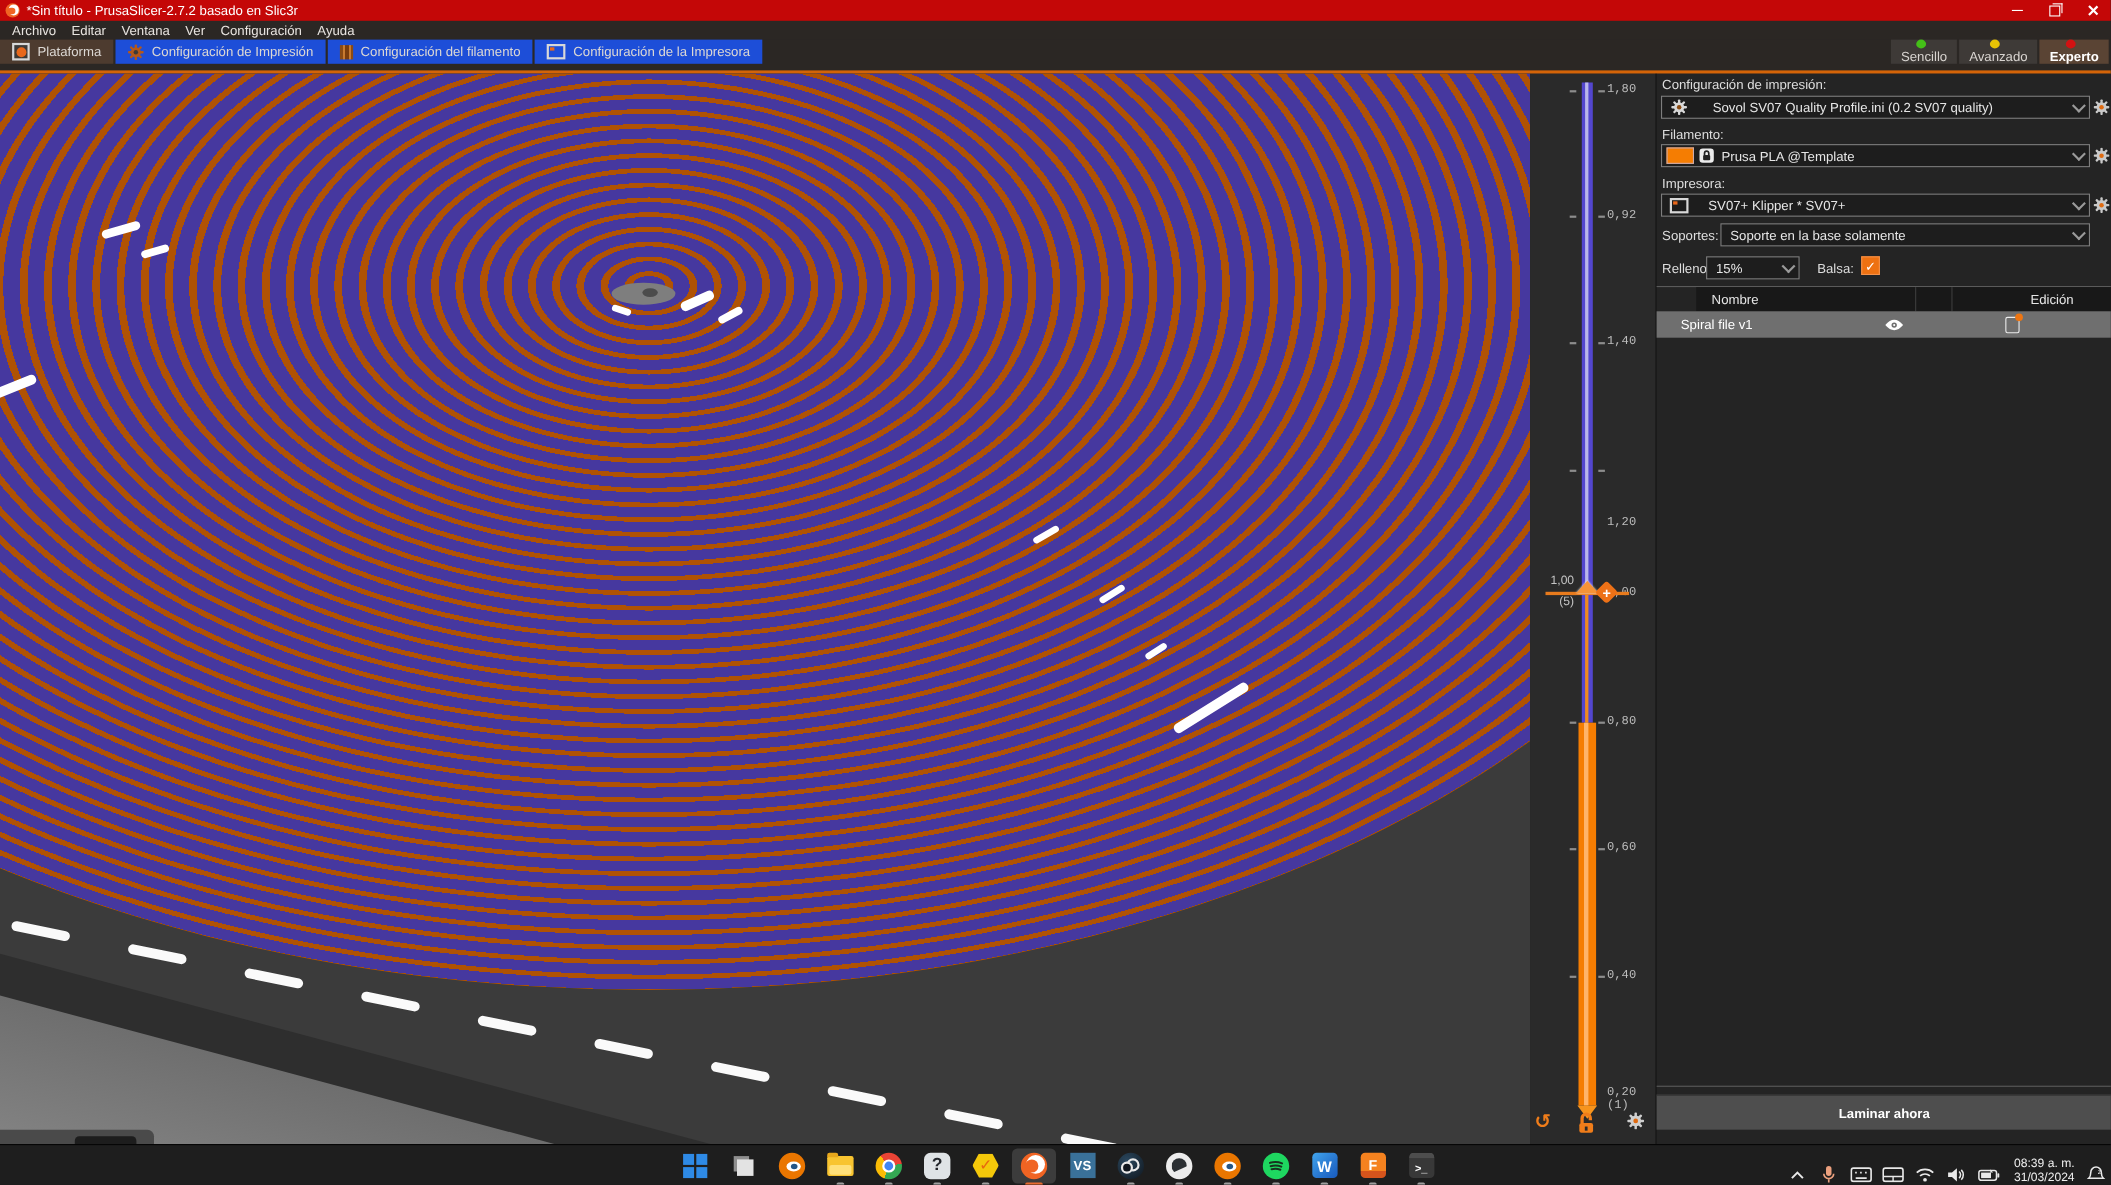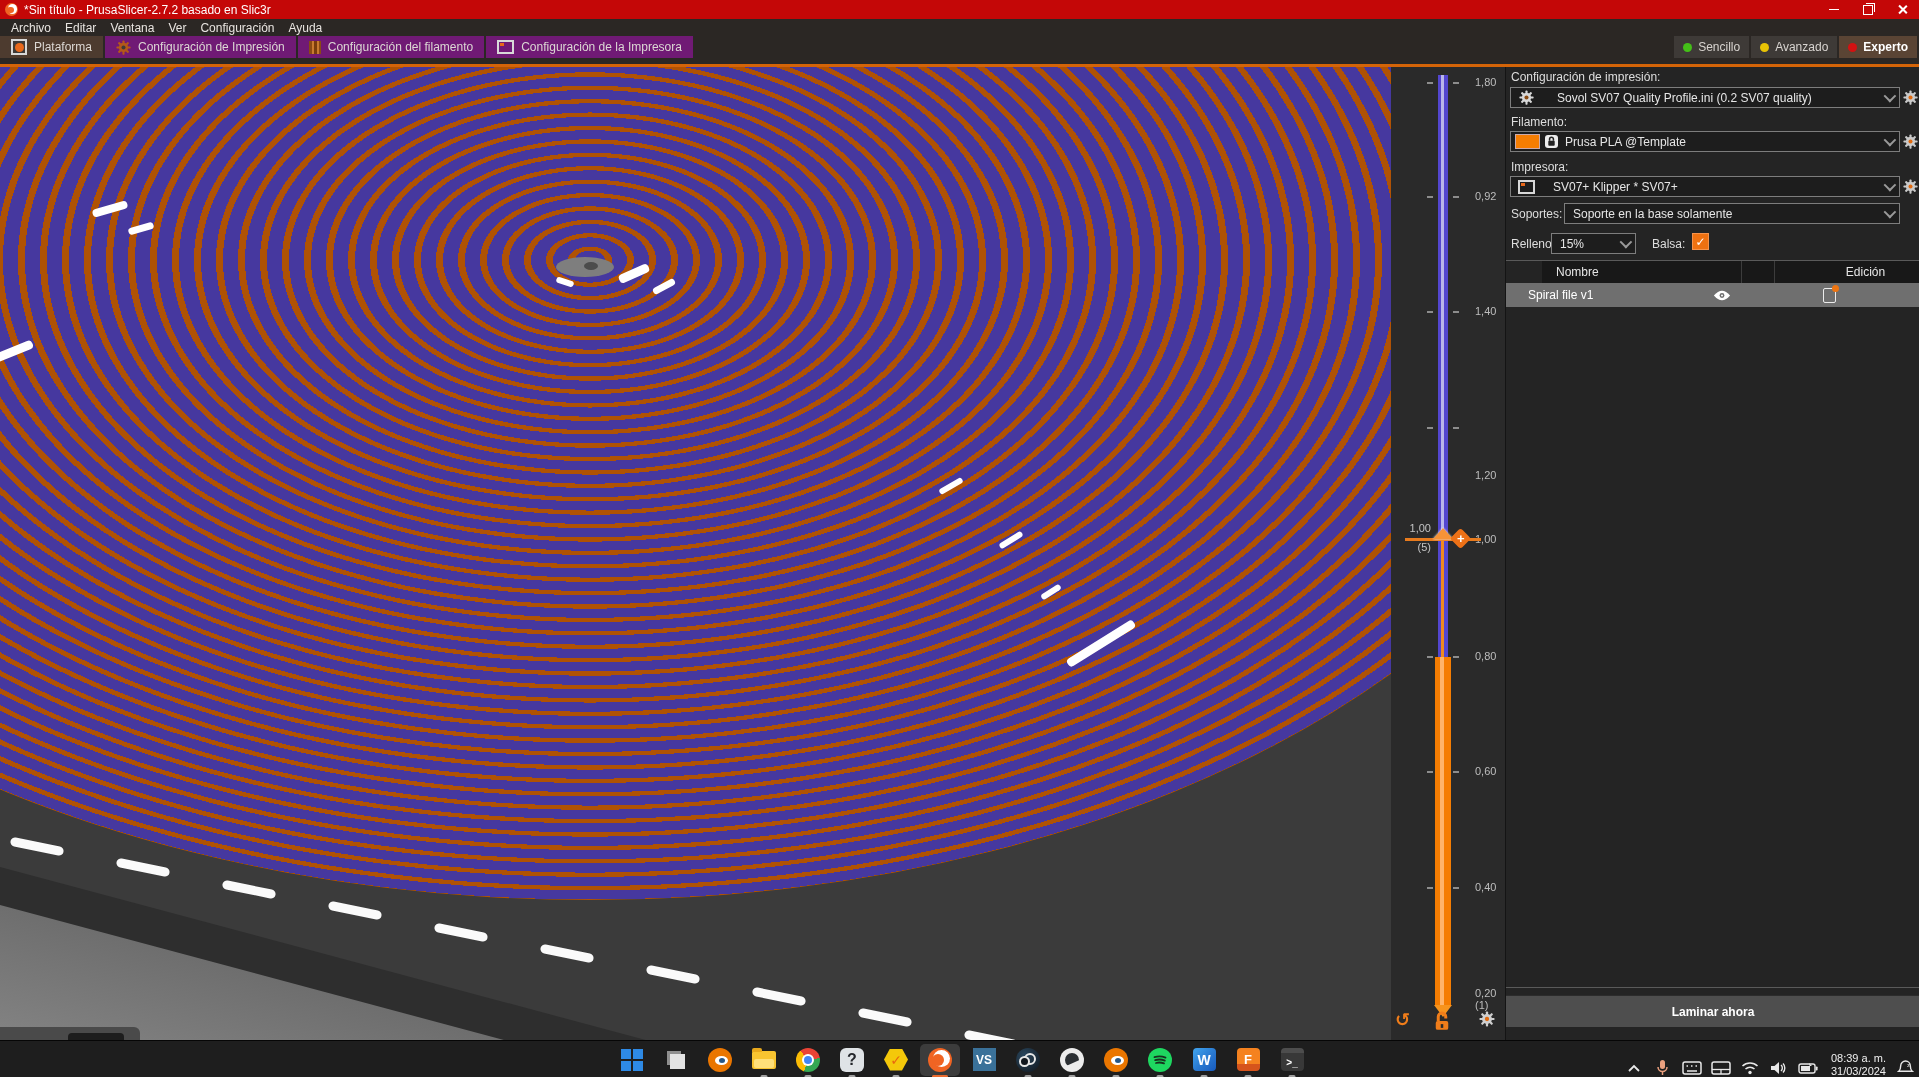--- a/index.html
+++ b/index.html
@@ -23,33 +23,33 @@
   .xline::before{transform:rotate(45deg);} .xline::after{transform:rotate(-45deg);}
 
   
   .menubar{position:absolute;left:0;top:19px;width:100%;height:17px;background:#2b2724;
            display:flex;align-items:center;color:#e8e4e0;font-size:12px;padding-left:4px;box-sizing:border-box;}
   .menu-item{padding:0 7px;cursor:default;}
 
   
   .tabbar{position:absolute;left:0;top:36px;width:100%;height:28px;background:#2b2724;
           border-bottom:3px solid #d46408;display:flex;align-items:flex-start;box-sizing:content-box;gap:23px;}
-  .tab{height:22px;display:flex;align-items:center;background:#701a75;color:#dcd8d4;font-size:12px;
+  .tab{height:22px;display:flex;align-items:center;background:#1d4ed8;color:#dcd8d4;font-size:12px;
        padding:0 11px;margin-right:2px;}
   .tab.sel{background:#4d3b2f;}
   .ticon{margin-right:7px;display:inline-block;}
   .t0{width:12px;height:12px;border:2px solid #d8d8d8;background:#3e3a37;position:relative;}
   .t0::after{content:'';position:absolute;inset:1.5px;background:#e8681c;border-radius:50%;}
   .t1{width:15px;height:15px;color:#b4581a;}
   .t2{width:12px;height:13px;background:linear-gradient(90deg,#8a4a14 0 3px,#c87a30 3px 5px,#7a3c0c 5px 8px,#c87a30 8px 10px,#8a4a14 10px 12px);}
   .t3{width:13px;height:10px;border:2px solid #d8d8d8;position:relative;}
   .t3::after{content:'';position:absolute;left:1px;top:1px;width:4px;height:3px;background:#e8681c;}
   .modes{margin-left:auto;display:flex;margin-right:2px;}
   .mode{height:22px;display:flex;align-items:center;background:#3e3a37;color:#d8d4d0;font-size:12px;
-        padding:0 9px;margin-left:2px;}
+        padding:0 9px;margin-left:2px;flex-direction:column;}
   .mode.sel{background:#5a4434;color:#fff;font-weight:bold;}
   .mode .dot{width:9px;height:9px;border-radius:50%;margin-right:6px;}
 
   
   .viewport{position:absolute;left:0;top:67px;width:1391px;height:973px;background:#3b3b3b;overflow:hidden;}
   .disc{position:absolute;left:-460px;top:-447px;width:2100px;height:1280px;border-radius:50%;
         background:repeating-radial-gradient(closest-side,#46389f 0 15px,#b05204 15px 22px);}
   .chamfer{position:absolute;left:0;top:800px;width:2400px;height:40px;background:#2e2e2e;
            transform-origin:0 0;transform:rotate(15deg);}
   .tablebg{position:absolute;left:0;top:838px;width:2400px;height:900px;
@@ -66,21 +66,21 @@
 
   
   .slider-zone{position:absolute;left:1391px;top:67px;width:114px;height:973px;background:#2a2a2a;}
   .sbar-blue{position:absolute;left:47px;top:8px;width:10px;background:#5346cf;}
   .sbar-blue i{position:absolute;left:3px;top:0;bottom:0;width:3px;background:#b9b6ea;}
   .sbar-mid{position:absolute;left:47px;width:10px;background:#5346cf;}
   .sbar-mid i{position:absolute;left:3px;top:0;bottom:0;width:3px;background:#f08a20;}
   .sbar-orange{position:absolute;left:44px;width:16px;background:#f57d02;}
   .sbar-orange i{position:absolute;left:5px;top:0;bottom:0;width:4px;background:#ffb46a;}
   .tickdash{position:absolute;width:6px;height:2px;background:#8d8d8d;}
-  .ticklabel{position:absolute;left:84px;color:#bdbdbd;font-size:11px;white-space:nowrap;}
+  .ticklabel{position:absolute;left:70px;color:#bdbdbd;font-size:11px;white-space:nowrap;font-family:Liberation Mono, monospace;}
   .handle-line{position:absolute;left:14px;width:76px;height:3px;background:#e87b1d;}
   .handle-tri{position:absolute;left:42px;width:0;height:0;border-left:10px solid transparent;border-right:10px solid transparent;border-bottom:11px solid #f69337;filter:drop-shadow(0 0 1px #fff);}
   .bot-tri{position:absolute;left:43px;width:0;height:0;border-left:9px solid transparent;border-right:9px solid transparent;border-top:12px solid #f7941d;}
   .hlabel{position:absolute;left:0;width:40px;text-align:right;color:#c4c4c4;font-size:11px;}
   .diamond{position:absolute;left:62px;width:15px;height:15px;background:#ed7117;border-radius:3px;transform:rotate(45deg);display:flex;align-items:center;justify-content:center;}
   .diamond span{transform:rotate(-45deg);color:#fff;font-size:13px;font-weight:bold;line-height:1;}
   .undo-ic{position:absolute;left:4px;color:#f07d1a;font-size:18px;font-weight:bold;font-family:"DejaVu Sans",sans-serif;}
   .gear-icon{display:inline-block;}
 
   

